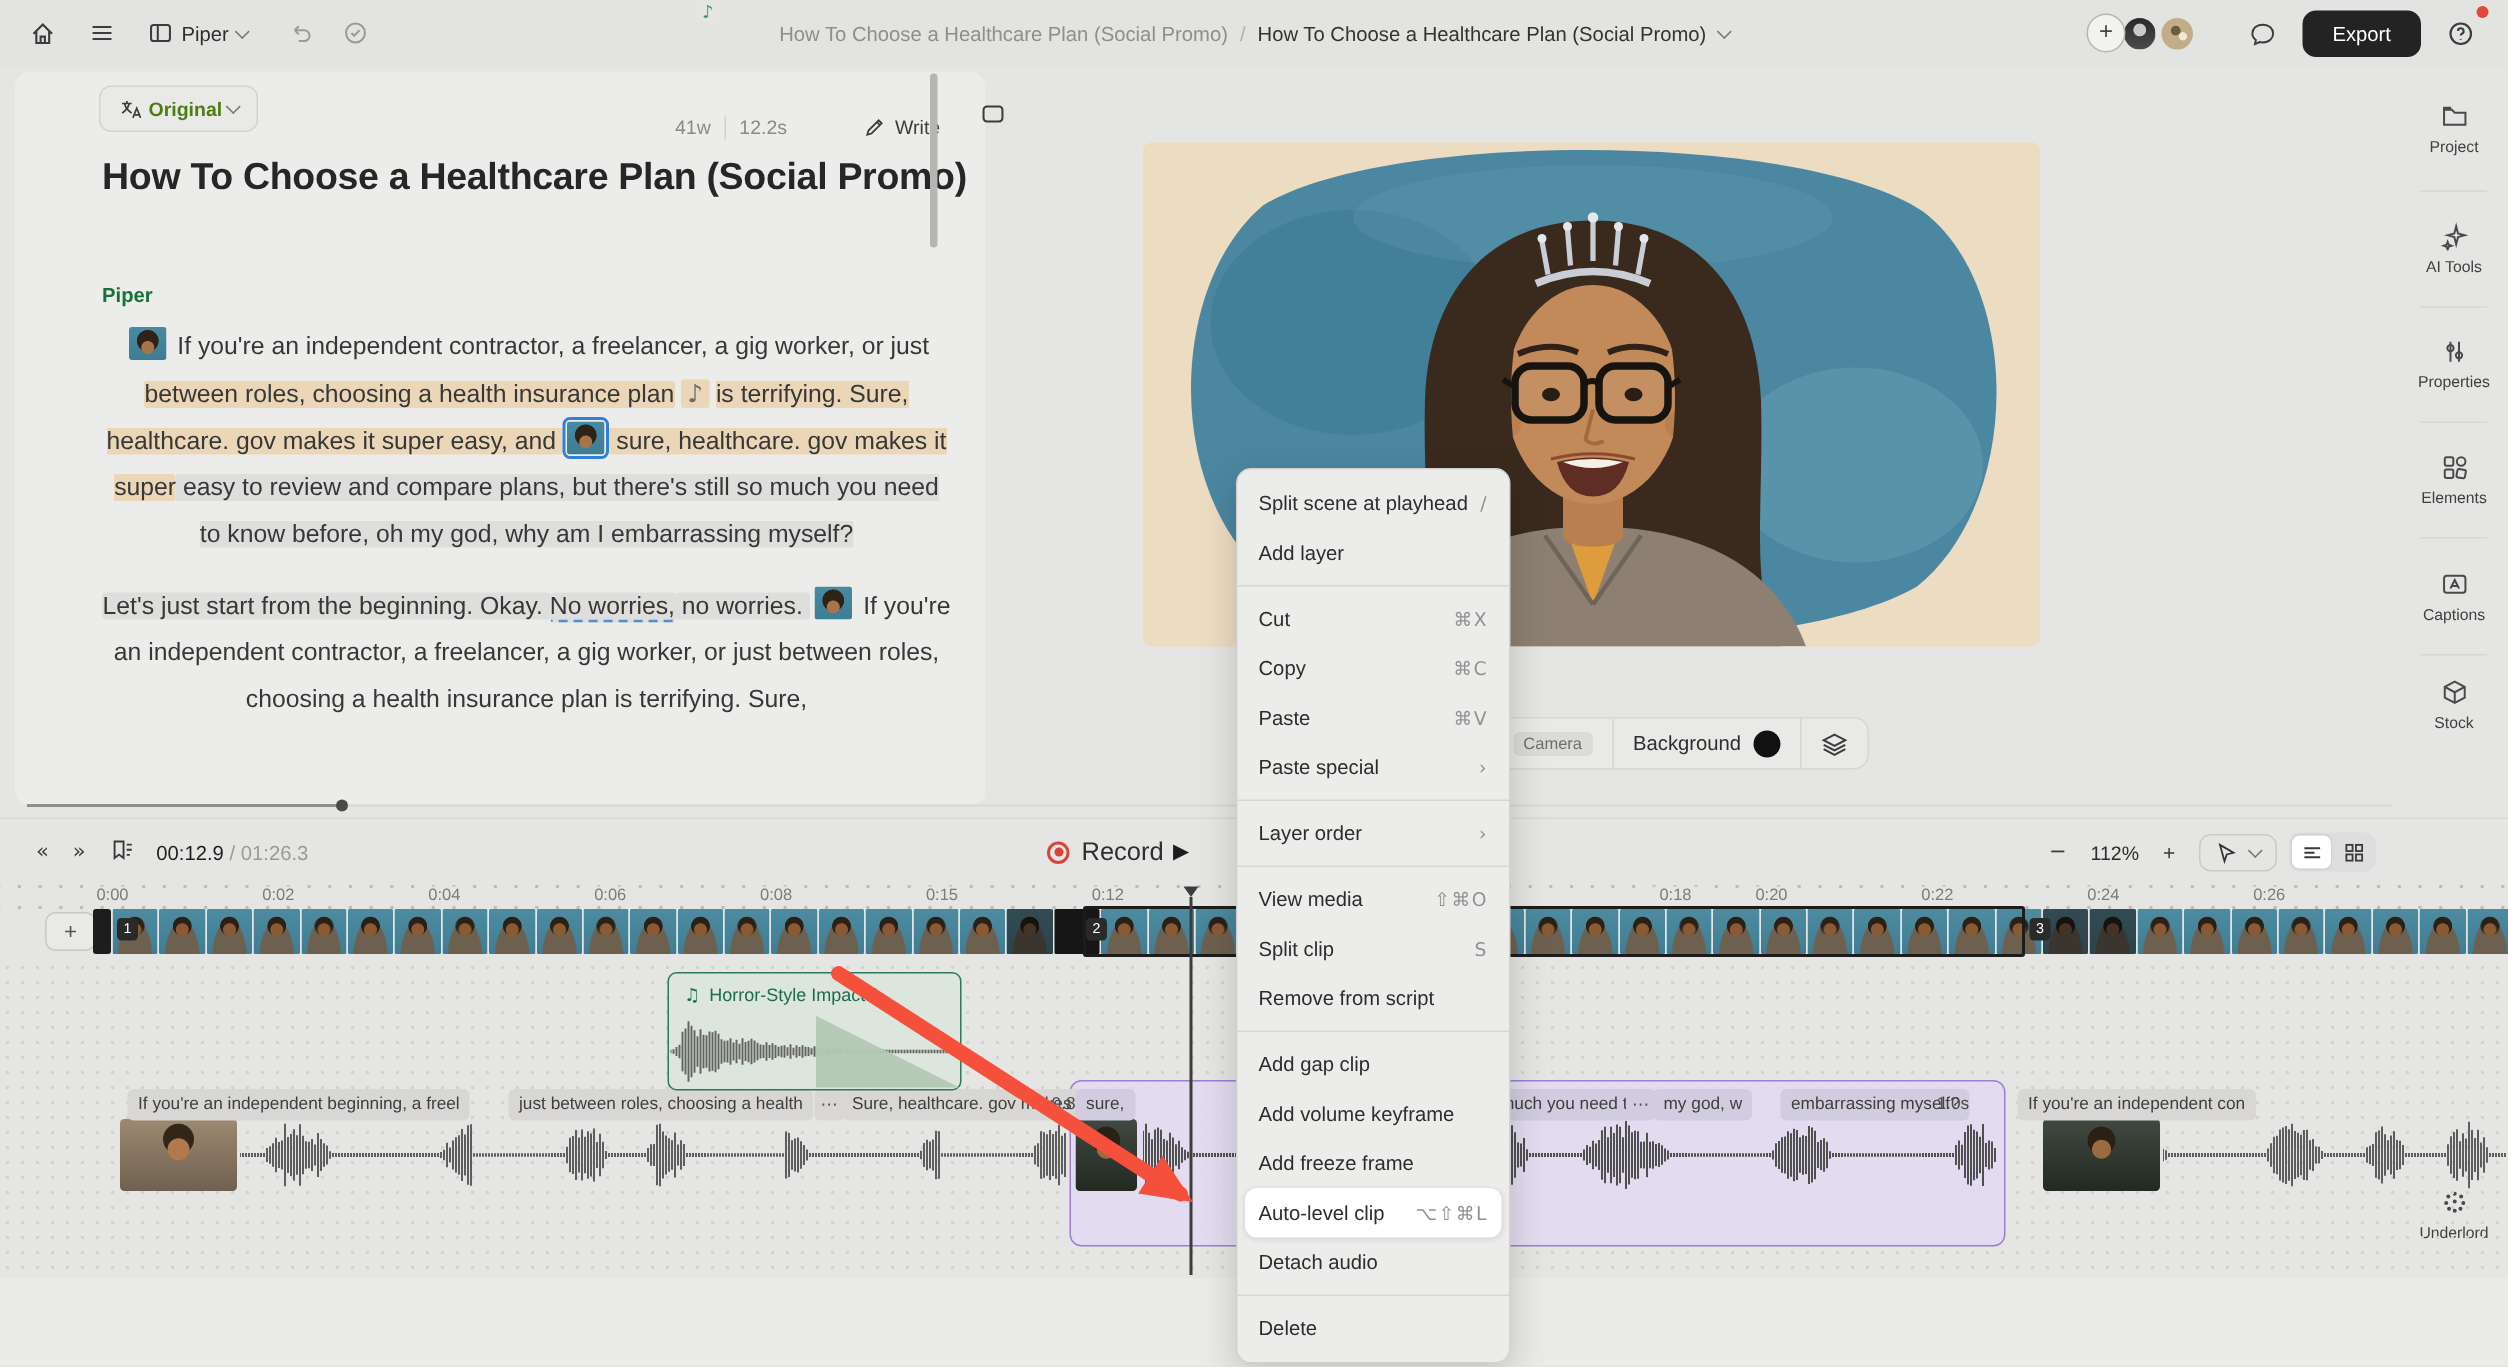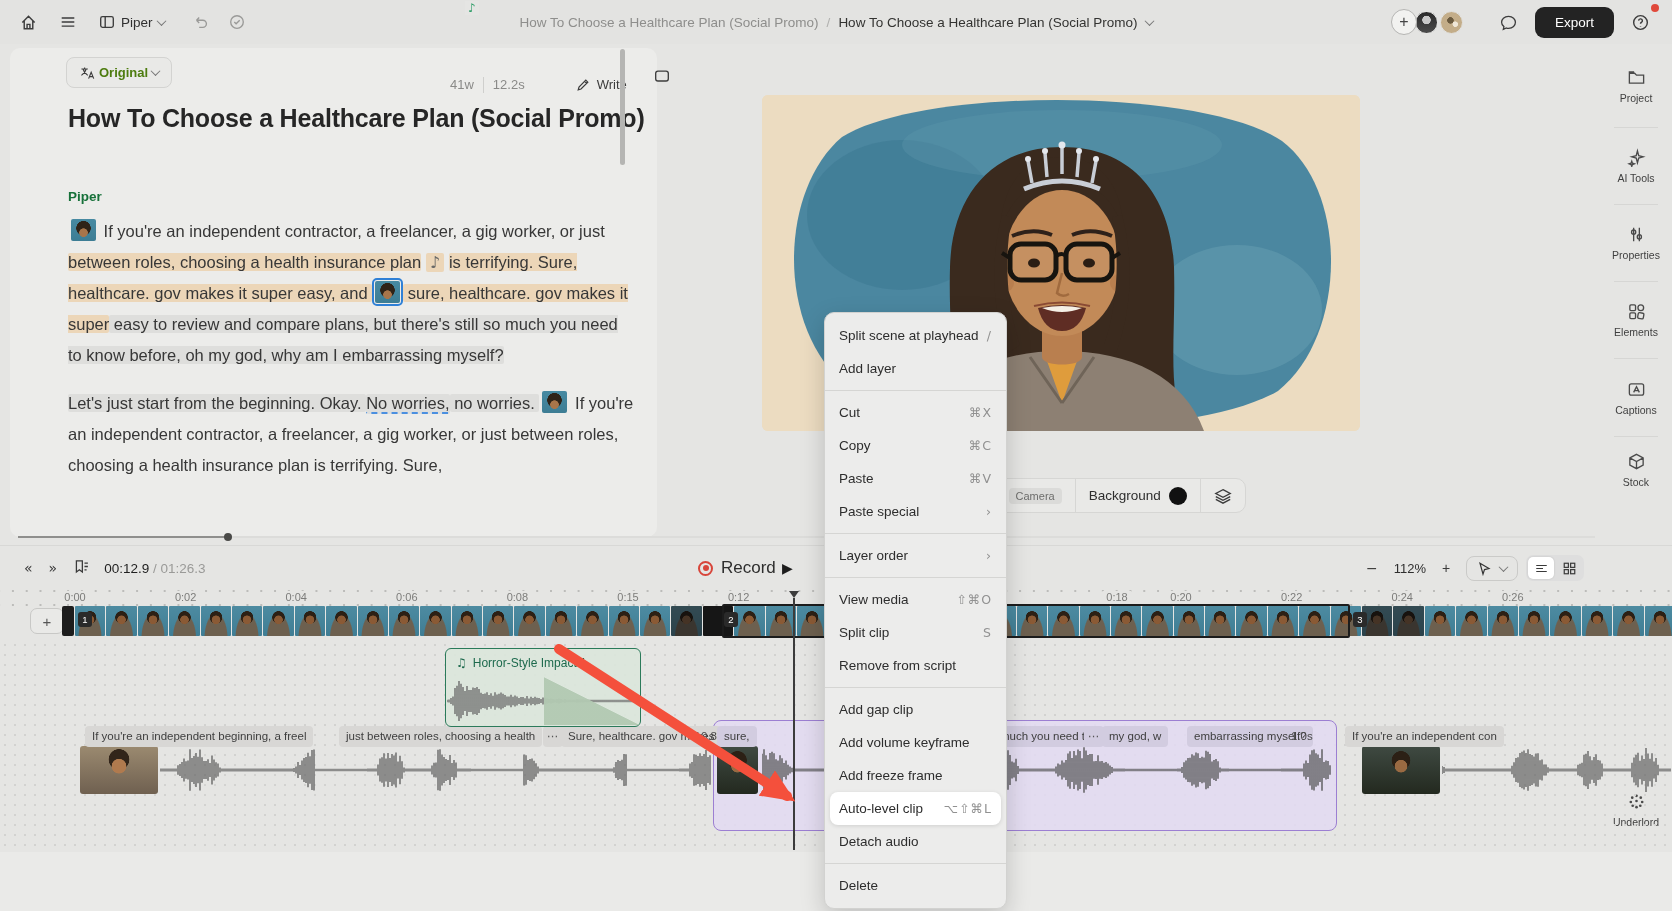--- a/index.html
+++ b/index.html
@@ -29,21 +29,21 @@
   
   .script-card { position: absolute; left: 10px; top: 48px; width: 647px; height: 489px; background: #ececea; border-radius: 10px; }
   .orig-pill { position: absolute; left: 56px; top: 9px; height: 31px; display: flex; align-items: center; gap: 4px; padding: 0 12px; border: 1px solid #d3d3d1; border-radius: 8px; background: #e9e9e7; font-size: 13px; font-weight: bold; color: #4d7c0f; }
   .script-meta { position: absolute; left: 440px; top: 21px; height: 31px; display: flex; align-items: center; gap: 9px; font-size: 13px; color: #8a8a88; }
   .meta-sep { width: 1px; height: 16px; background: #cfcfcd; }
   .write-btn { display: flex; align-items: center; gap: 6px; color: #3c3c3c; padding: 4px 6px; border-radius: 6px; }
   .frame-btn { position: absolute; left: 636px; top: 13px; }
   .script-title { position: absolute; left: 58px; top: 56px; font-size: 25px; font-weight: 600; color: #262626; letter-spacing: -0.2px; }
   .script-body { position: absolute; left: 58px; top: 128px; width: 566px; }
   .speaker { font-size: 13.5px; font-weight: bold; color: #17713a; margin-bottom: 12px; margin-top: 13px; }
-  .para { font-size: 16.5px; line-height: 31px; color: #373737; margin-bottom: 17px; }
+  .para { font-size: 16.5px; line-height: 31px; color: #373737; margin-bottom: 17px; text-align: center; }
   .para span { border-radius: 2px; }
   .hl-tan { background: #ecd6b8; }
   .hl-gray { background: #dededc; }
   .u-blue { border-bottom: 2px dashed #4a8fe0; }
   .note { color: #6a6a68; padding: 0 4px; }
   .avatar { display: inline-block; width: 25px; height: 22px; border-radius: 4px; vertical-align: -4px; margin: 0 3px;
     background: radial-gradient(circle at 50% 62%, #a8754a 0 4px, transparent 4.6px),
                 radial-gradient(circle at 50% 42%, #2f2318 0 7px, transparent 7.5px),
                 linear-gradient(#478aa2,#3d7d94); }
   .avatar-selected { outline: 2px solid #2f80d6; outline-offset: 1px; }

